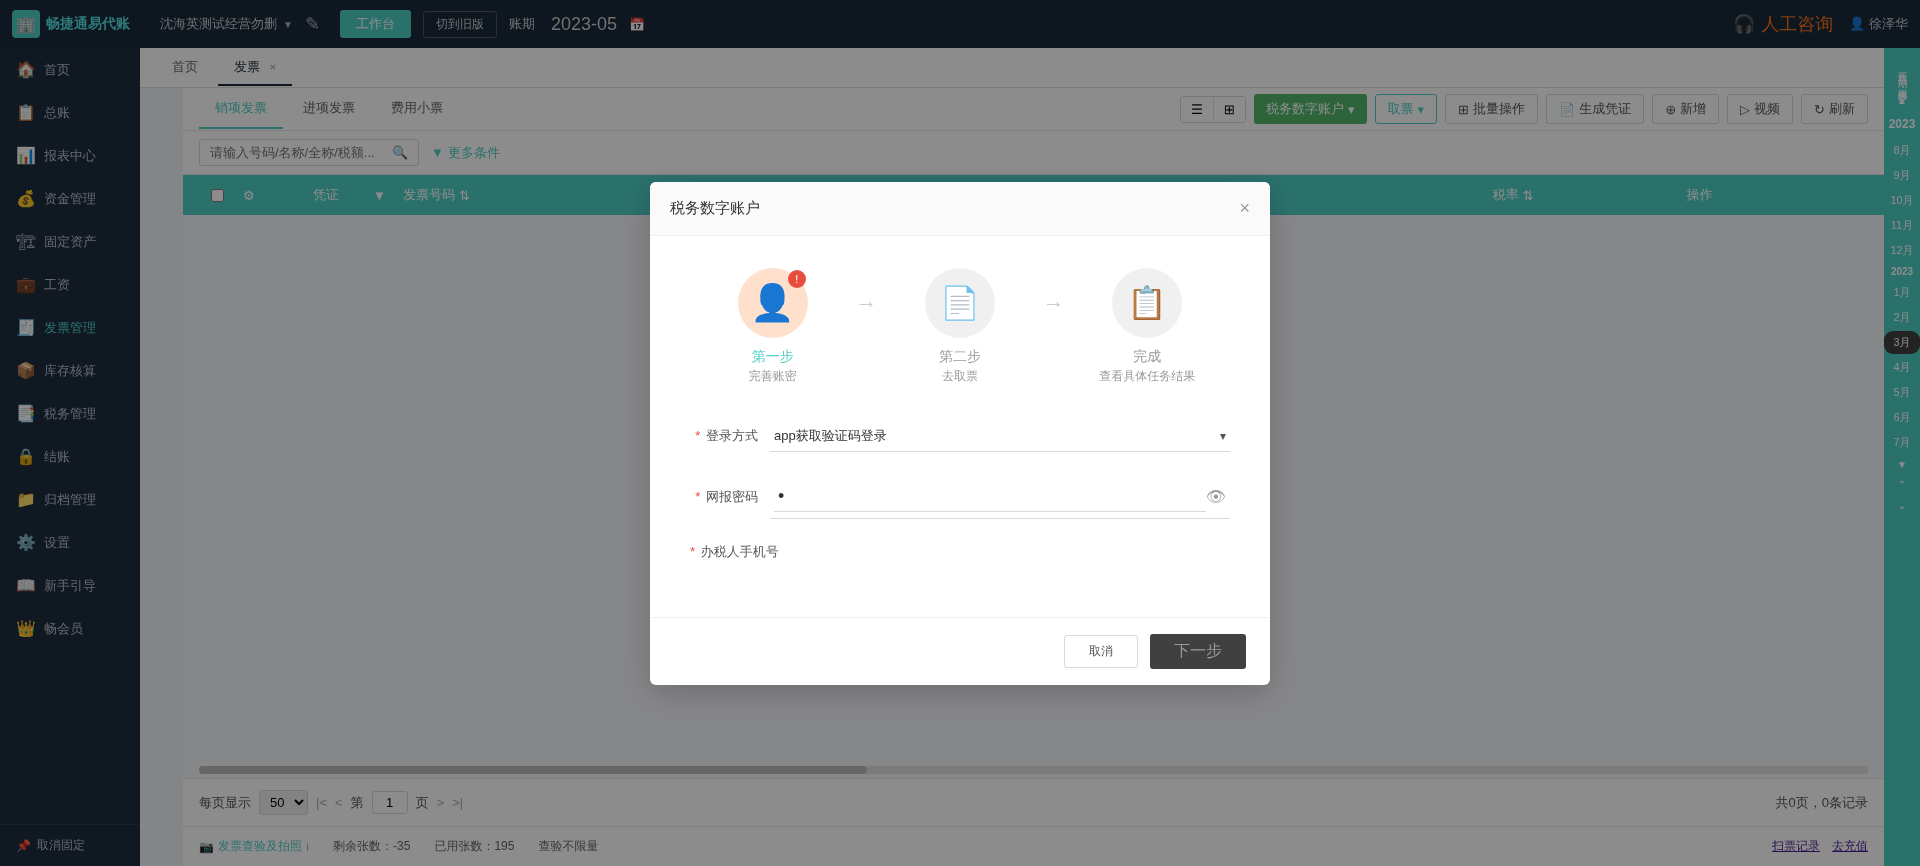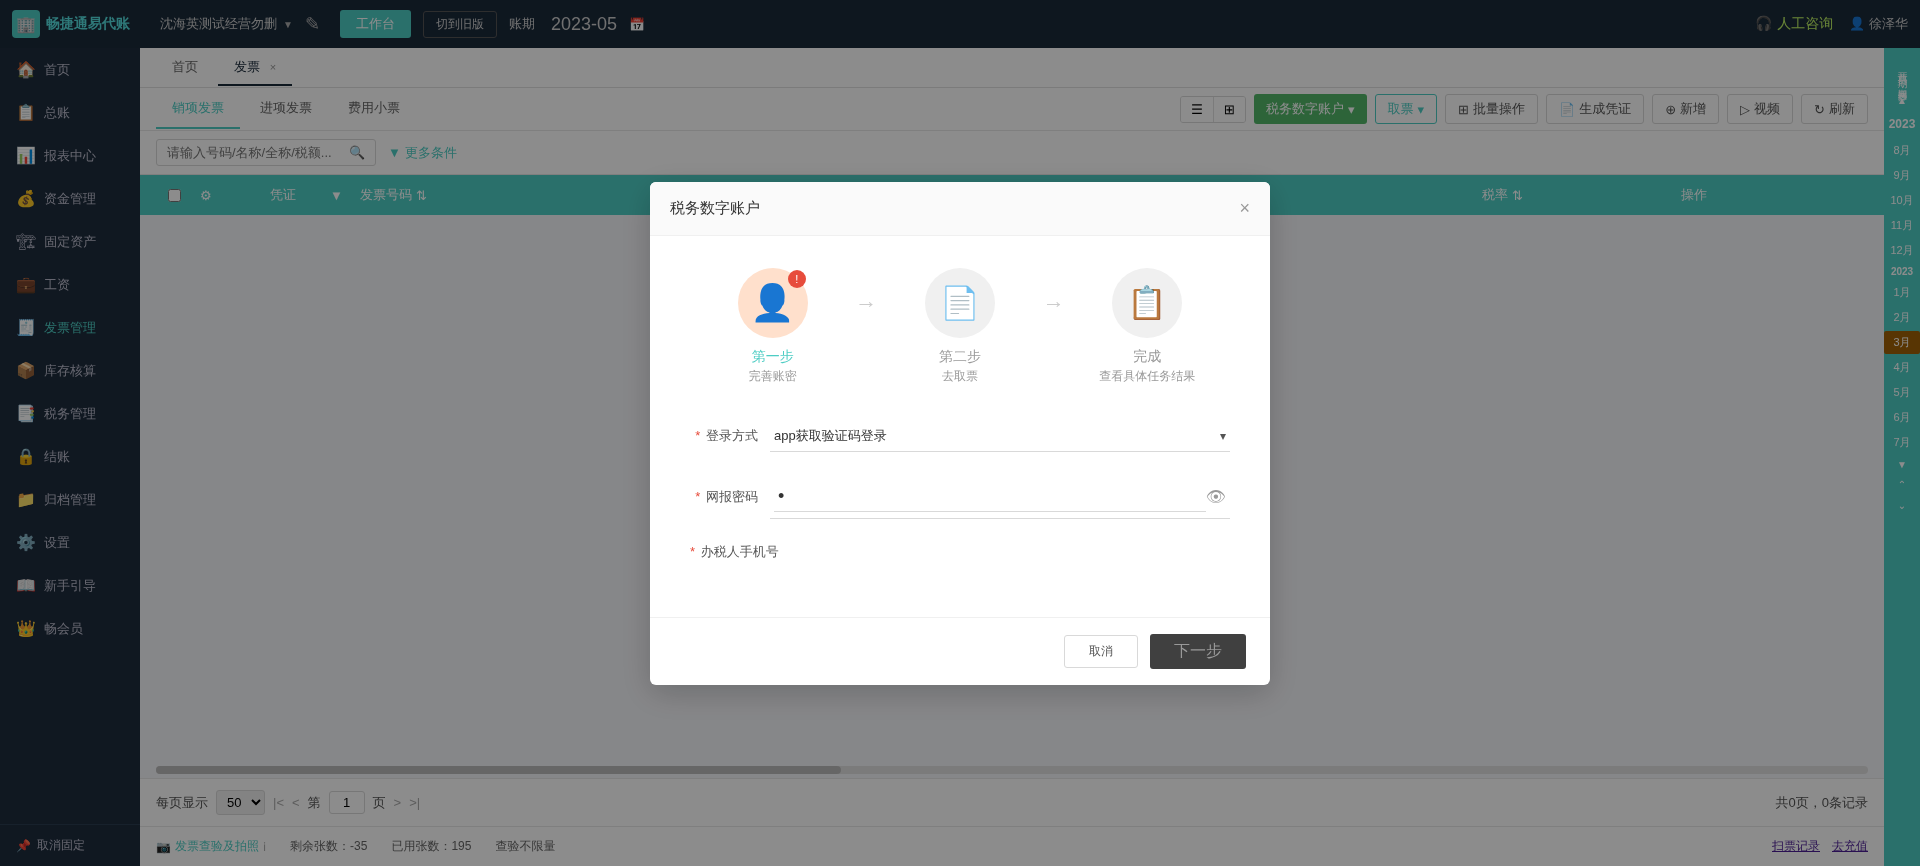--- a/index.html
+++ b/index.html
@@ -36,21 +36,21 @@
       display: flex; align-items: center; gap: 6px;
       color: #ccc; font-size: 13px; margin-left: 8px;
     }
     .topbar-company .chevron { color: #aaa; font-size: 10px; }
     .topbar-center { display: flex; align-items: center; gap: 12px; margin-left: 20px; }
     .btn-workspace {
       background: #4ecdc4; color: #fff; border: none; padding: 5px 16px; border-radius: 3px; font-size: 13px; cursor: pointer;
     }
     .btn-switch { background: transparent; color: #ccc; border: 1px solid #555; padding: 4px 12px; border-radius: 3px; font-size: 12px; cursor: pointer; }
     .topbar-right { margin-left: auto; display: flex; align-items: center; gap: 16px; }
-    .topbar-right .user-service { color: #bef264; font-size: 14px; cursor: pointer; }
+    .topbar-right .user-service { color: #f97316; font-size: 18px; cursor: pointer; }
     .topbar-right .username { color: #ccc; font-size: 13px; cursor: pointer; }
 
     
     .layout { display: flex; height: calc(100vh - 48px); }
 
     
     .sidebar {
       width: 140px; min-width: 140px;
       background: #1e2d3d;
       color: #ccc;
@@ -79,21 +79,21 @@
     
     .tabbar {
       height: 40px; background: #fff; border-bottom: 1px solid #e0e0e0;
       display: flex; align-items: center; padding: 0 16px; gap: 4px;
     }
     .tab { padding: 8px 16px; font-size: 13px; cursor: pointer; color: #666; border-bottom: 2px solid transparent; }
     .tab.active { color: #1a2a3a; border-bottom: 2px solid #1a2a3a; font-weight: 500; }
     .tab-close { margin-left: 6px; color: #999; font-size: 11px; cursor: pointer; }
 
     
-    .page { flex: 1; display: flex; flex-direction: column; overflow: hidden; padding: 0; background: #f5f6fa; }
+    .page { flex: 1; display: flex; flex-direction: column; overflow: hidden; padding: 0; background: #f5f6fa; margin-left: 43px; }
 
     
     .subtabs {
       background: #fff; padding: 0 16px;
       display: flex; align-items: center; gap: 0;
       border-bottom: 1px solid #e8e8e8;
       height: 42px;
     }
     .subtab {
       padding: 10px 16px; font-size: 13px; cursor: pointer; color: #666;
@@ -477,21 +477,21 @@
       <span>2023</span>
     </div>
     <div class="right-panel-month"><span>8月</span></div>
     <div class="right-panel-month"><span>9月</span></div>
     <div class="right-panel-month"><span>10月</span></div>
     <div class="right-panel-month"><span>11月</span></div>
     <div class="right-panel-month"><span>12月</span></div>
     <div class="right-panel-year" style="font-size:10px;padding:2px 0;">2023</div>
     <div class="right-panel-month"><span>1月</span></div>
     <div class="right-panel-month"><span>2月</span></div>
-    <div class="right-panel-month active" style="background:#a16207;border-radius:2px;"><span>3月</span></div>
+    <div class="right-panel-month active" style="background:#404040;border-radius:9px;"><span>3月</span></div>
     <div class="right-panel-month"><span>4月</span></div>
     <div class="right-panel-month"><span>5月</span></div>
     <div class="right-panel-month"><span>6月</span></div>
     <div class="right-panel-month"><span>7月</span></div>
     <div style="color:#fff;font-size:10px;padding:3px 0;cursor:pointer;text-align:center;">▼</div>
     <div style="color:#fff;font-size:10px;padding:4px 0;cursor:pointer;text-align:center;">⌃</div>
     <div style="color:#fff;font-size:10px;padding:4px 0;cursor:pointer;text-align:center;">⌄</div>
   </div>
 
 </div>

